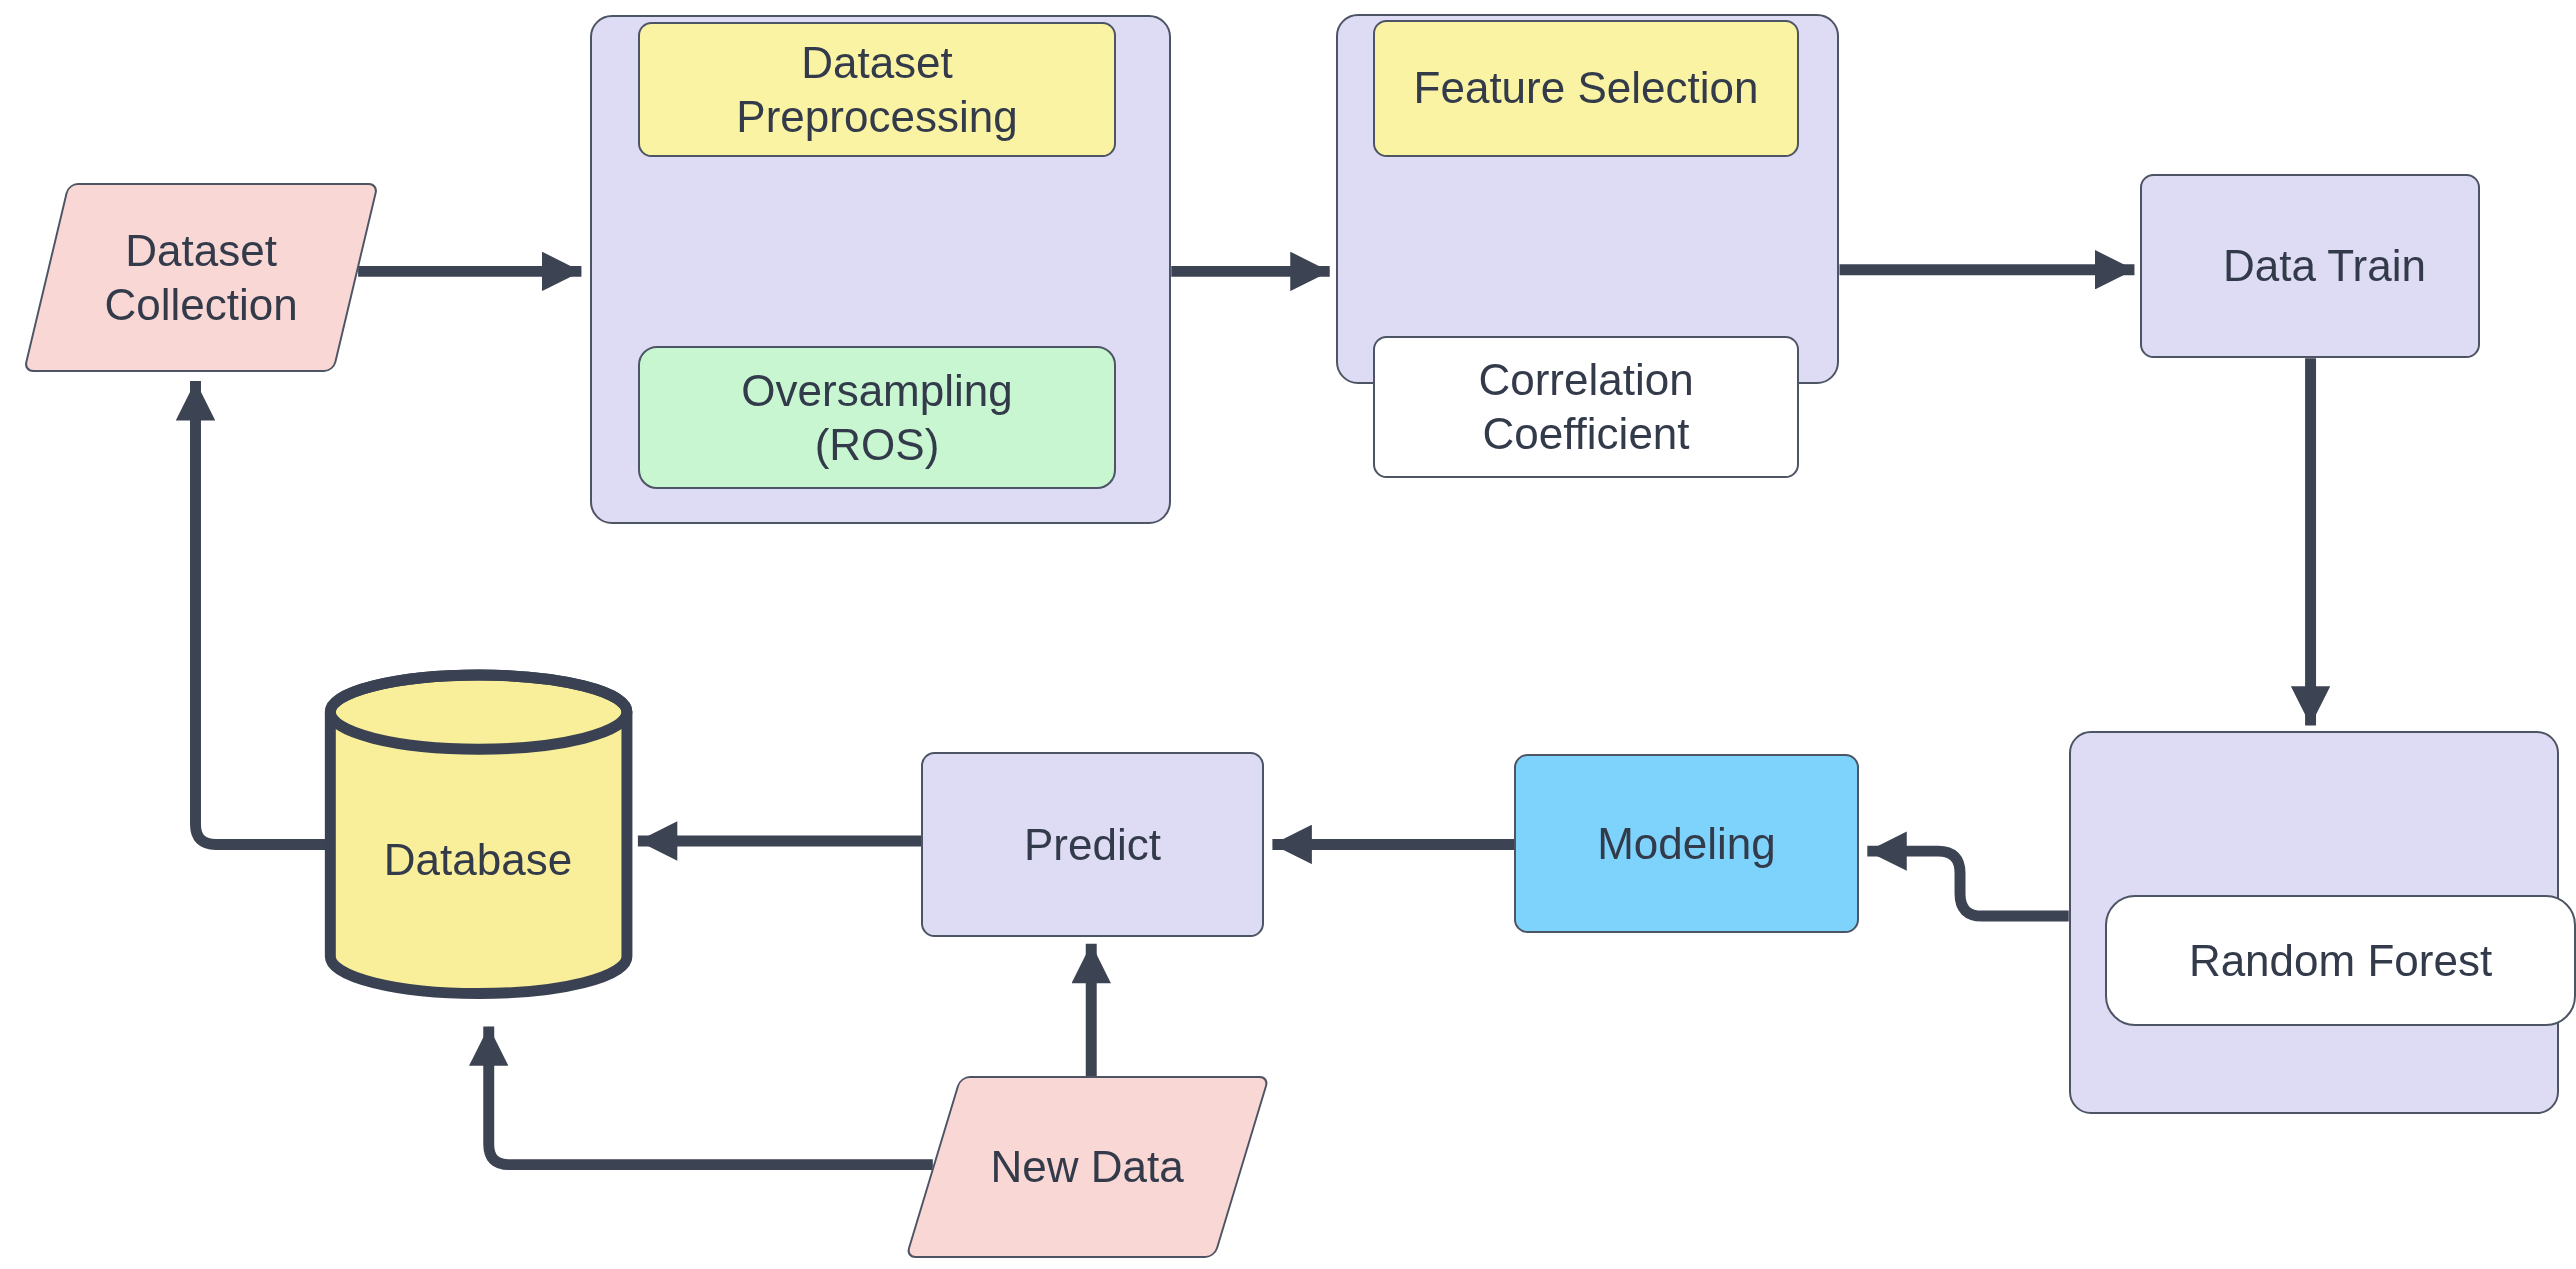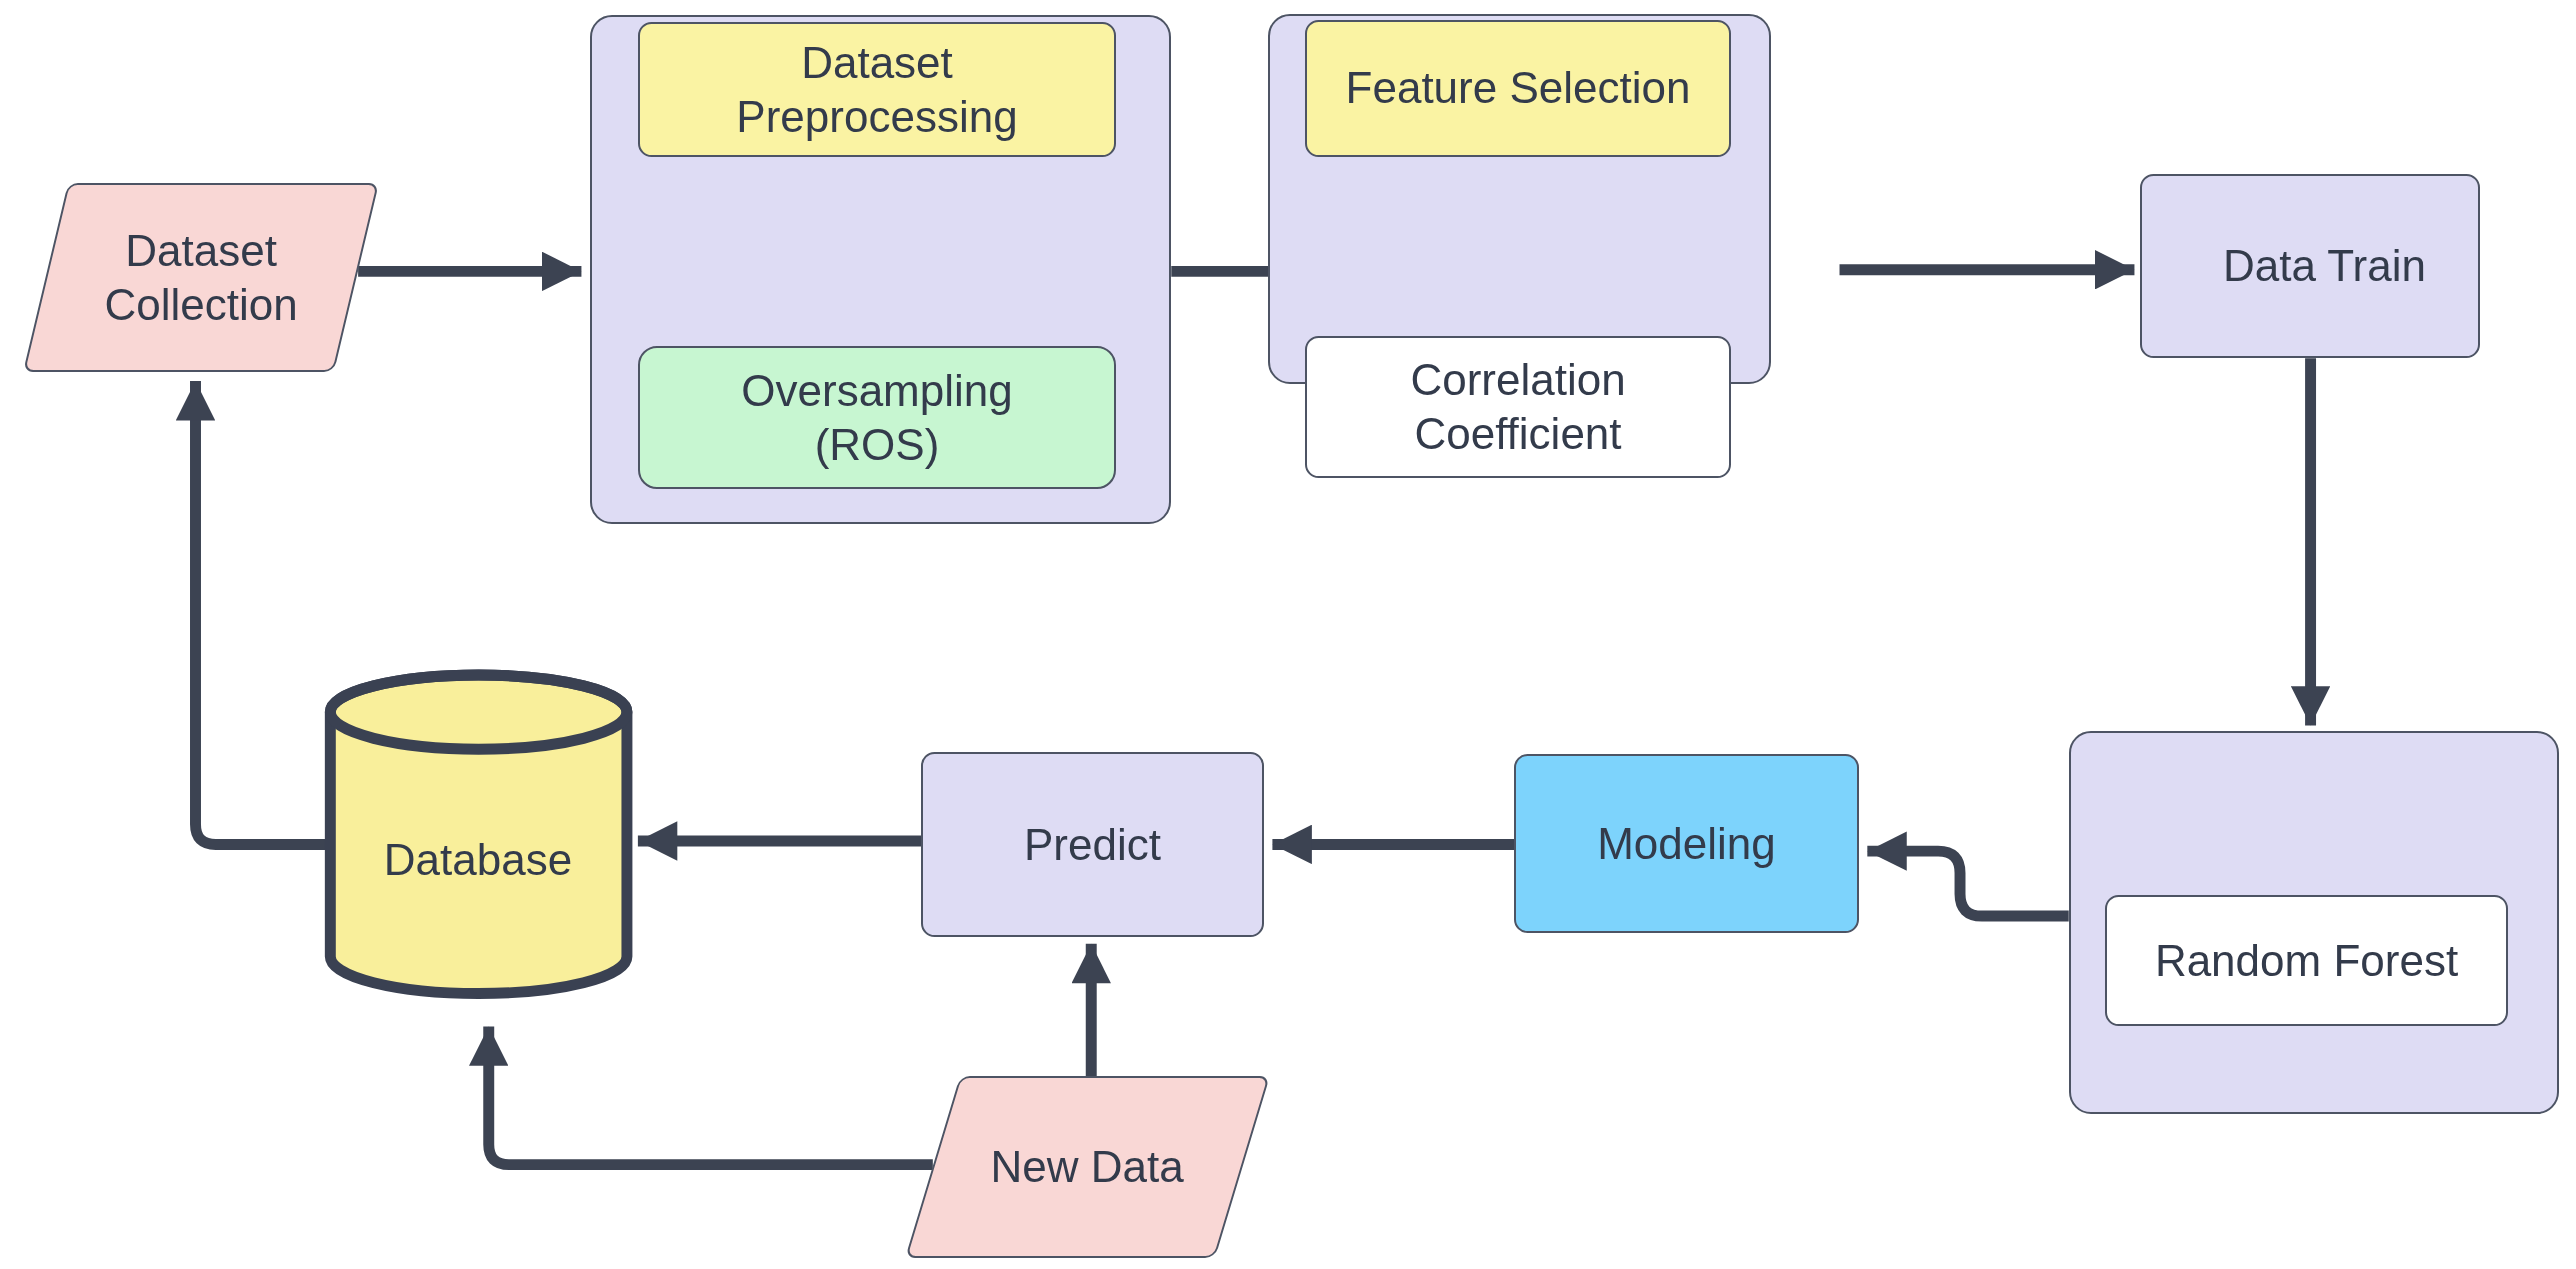--- a/index.html
+++ b/index.html
@@ -27,26 +27,26 @@
   
   .parallelogram{transform-origin:0 0;border-radius:10px;}
   #node-dataset-collection{left:68px;top:183px;width:311px;height:189px;transform:skewX(-13.4deg);}
   #node-dataset-collection .label{transform:skewX(13.4deg);}
   #node-new-data{left:960px;top:1076px;width:310px;height:182px;transform:skewX(-16.8deg);}
   #node-new-data .label{transform:skewX(16.8deg);}
   
   #group-preprocessing{left:590px;top:15px;width:581px;height:509px;}
   #box-preprocessing-header{left:46px;top:5px;width:478px;height:135px;}
   #box-oversampling{left:46px;top:329px;width:478px;height:143px;}
-  #group-feature{left:1268px;top:13.5px;width:503px;height:370px;}
+  #group-feature{left:1336px;top:13.5px;width:503px;height:370px;}
   #box-feature-header{left:35px;top:4.2px;width:426px;height:137px;}
   #box-correlation{left:35px;top:320px;width:426px;height:142px;}
   #group-apply{left:2069px;top:731px;width:490px;height:383px;}
   #box-apply-header{left:32px;top:6.7px;width:427px;height:98px;}
-  #box-random-forest{left:34px;top:162px;width:403px;height:131px;}
+  #box-random-forest{left:34px;top:162px;width:471px;height:131px;border-radius:30px;}
   .subbox{position:absolute;}
   #node-data-train{left:2140px;top:174px;width:340px;height:184px;padding-left:29px;}
   #node-modeling{left:1514px;top:754px;width:345px;height:179px;}
   #node-predict{left:921px;top:752px;width:343px;height:185px;}
   #label-database{left:324px;top:784px;width:308px;height:152px;}
 </style>
 </head>
 <body>
 
 <svg id="connectors" viewBox="0 0 3057 1507">

